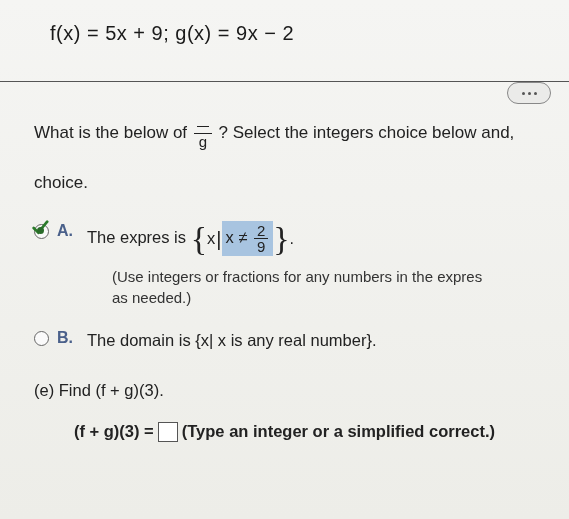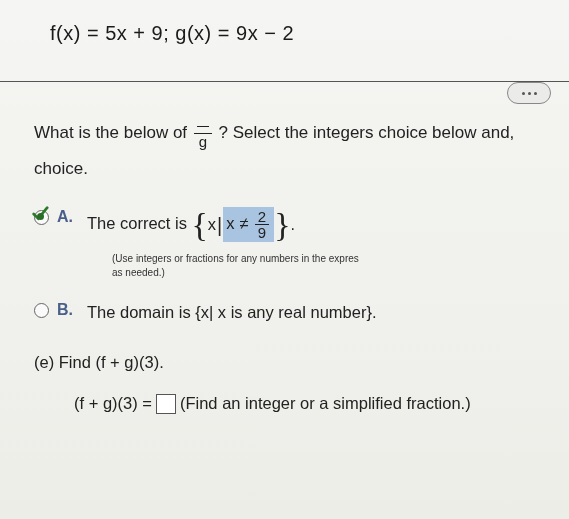--- a/index.html
+++ b/index.html
@@ -70,26 +70,26 @@
     }
     .checkmark svg { width: 18px; height: 18px; }
     .letter { font-weight: bold; color: #4a608a; font-size: 16px; margin-top: 1px; }
     .choice-text { font-size: 16.5px; color: #222; line-height: 1.5; padding-left: 6px; max-width: 480px; }
     .domain-expr {
       display: inline-flex; align-items: center; vertical-align: middle;
     }
     .brace { font-size: 34px; font-family: 'Times New Roman', serif; line-height: 0.8; }
     .hl { background: #a8c4e0; padding: 2px 3px; }
     .hint {
-      font-size: 10px; color: #333; margin: 10px 0 0 78px; line-height: 1.4;
+      font-size: 15px; color: #333; margin: 10px 0 0 78px; line-height: 1.4;
       max-width: 470px;
     }
     .choice-b { margin-top: 20px; }
     .part-e { margin: 28px 4px 0 34px; font-size: 16.5px; color: #222; }
-    .answer-line { margin: 22px 0 0 74px; font-size: 16.5px; color: #222; display: flex; align-items: center; }
+    .answer-line { margin: 22px 0 0 74px; font-size: 16.5px; color: #222; display: flex; align-items: center; font-weight: bold; }
     .answer-box {
       display: inline-block; width: 20px; height: 20px; border: 1.5px solid #555;
       background: #fff; margin: 0 4px; vertical-align: middle;
     }
     .bar { display:inline-block; border-bottom:1.5px solid #222; width:12px; vertical-align: 4px; }
   </style>
 </head>
 <body>
 <div class="paper">
 
@@ -102,35 +102,35 @@
       <span></span>
   </div>
 
   <div class="section1">
     <span>What is the below of </span>
     <span class="frac-inline">
       <span class="top" style="font-style:italic"><span class="bar"></span></span>
       <span class="bot">g</span>
     </span>
     <span>? Select the integers choice below and,</span>
-    <div style="margin-top:10px">choice.</div>
+    <div style="margin-top:24px">choice.</div>
   </div>
 
   <div class="choice-block">
     <div class="radio-row">
       <span class="radio selected">
         <span class="checkmark">
           <svg viewBox="0 0 20 20">
               <path d="M3 10 L8 15 L18 3" stroke="#2a7a2a" stroke-width="3" fill="none" stroke-linecap="round"></path>
             </svg>
         </span>
       </span>
       <span class="letter">A.</span>
       <span class="choice-text">
-        <span>The correct is </span>
+        <span>The expres is </span>
         <span class="domain-expr">
           <span class="brace">{</span>
           <span>x</span>
           <span style="font-size:20px;padding:0 1px">|</span>
           <span class="hl">
             <span>  x ≠ </span>
             <span class="frac-inline">
               <span class="top">2</span>
               <span class="bot">9</span>
             </span>
@@ -148,16 +148,16 @@
       <span class="letter">B.</span>
       <span class="choice-text">The domain is {x| x is any real number}.</span>
     </div>
   </div>
 
   <div class="part-e">(e) Find (f + g)(3).</div>
 
   <div class="answer-line">
     <span>(f + g)(3) = </span>
     <span class="answer-box"></span>
-    <span> (Find an integer or a simplified fraction.)</span>
+    <span> (Type an integer or a simplified correct.)</span>
   </div>
 
 </div>
 
 </body></html>

